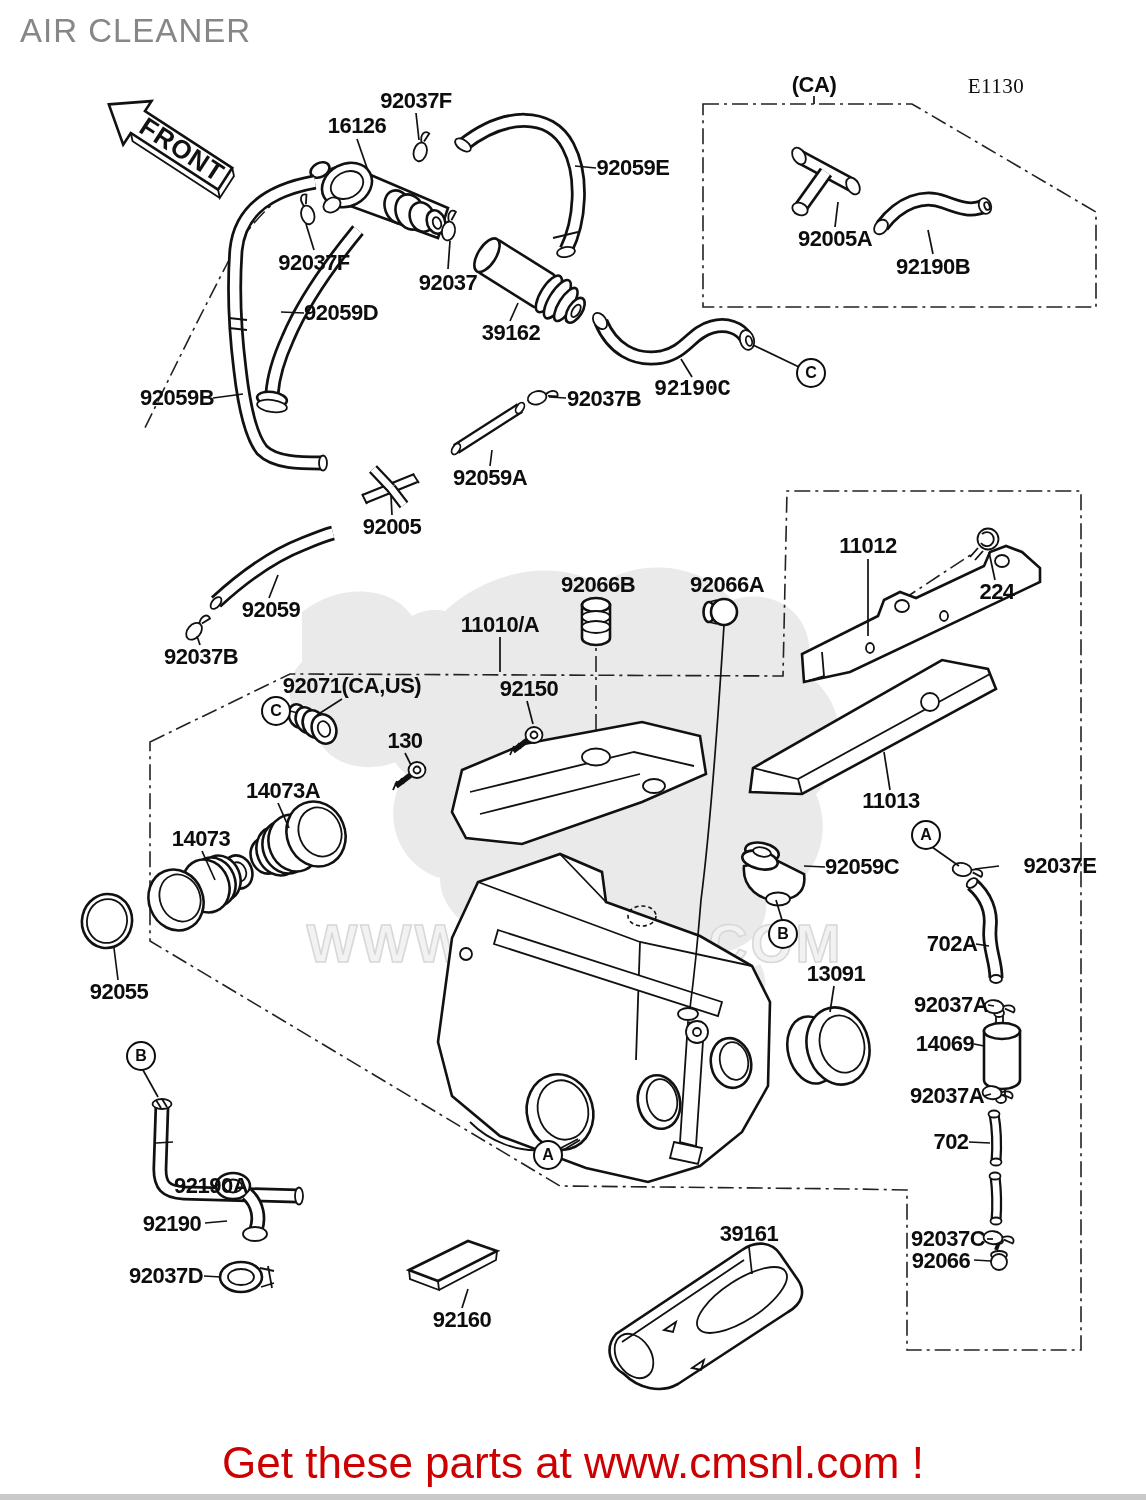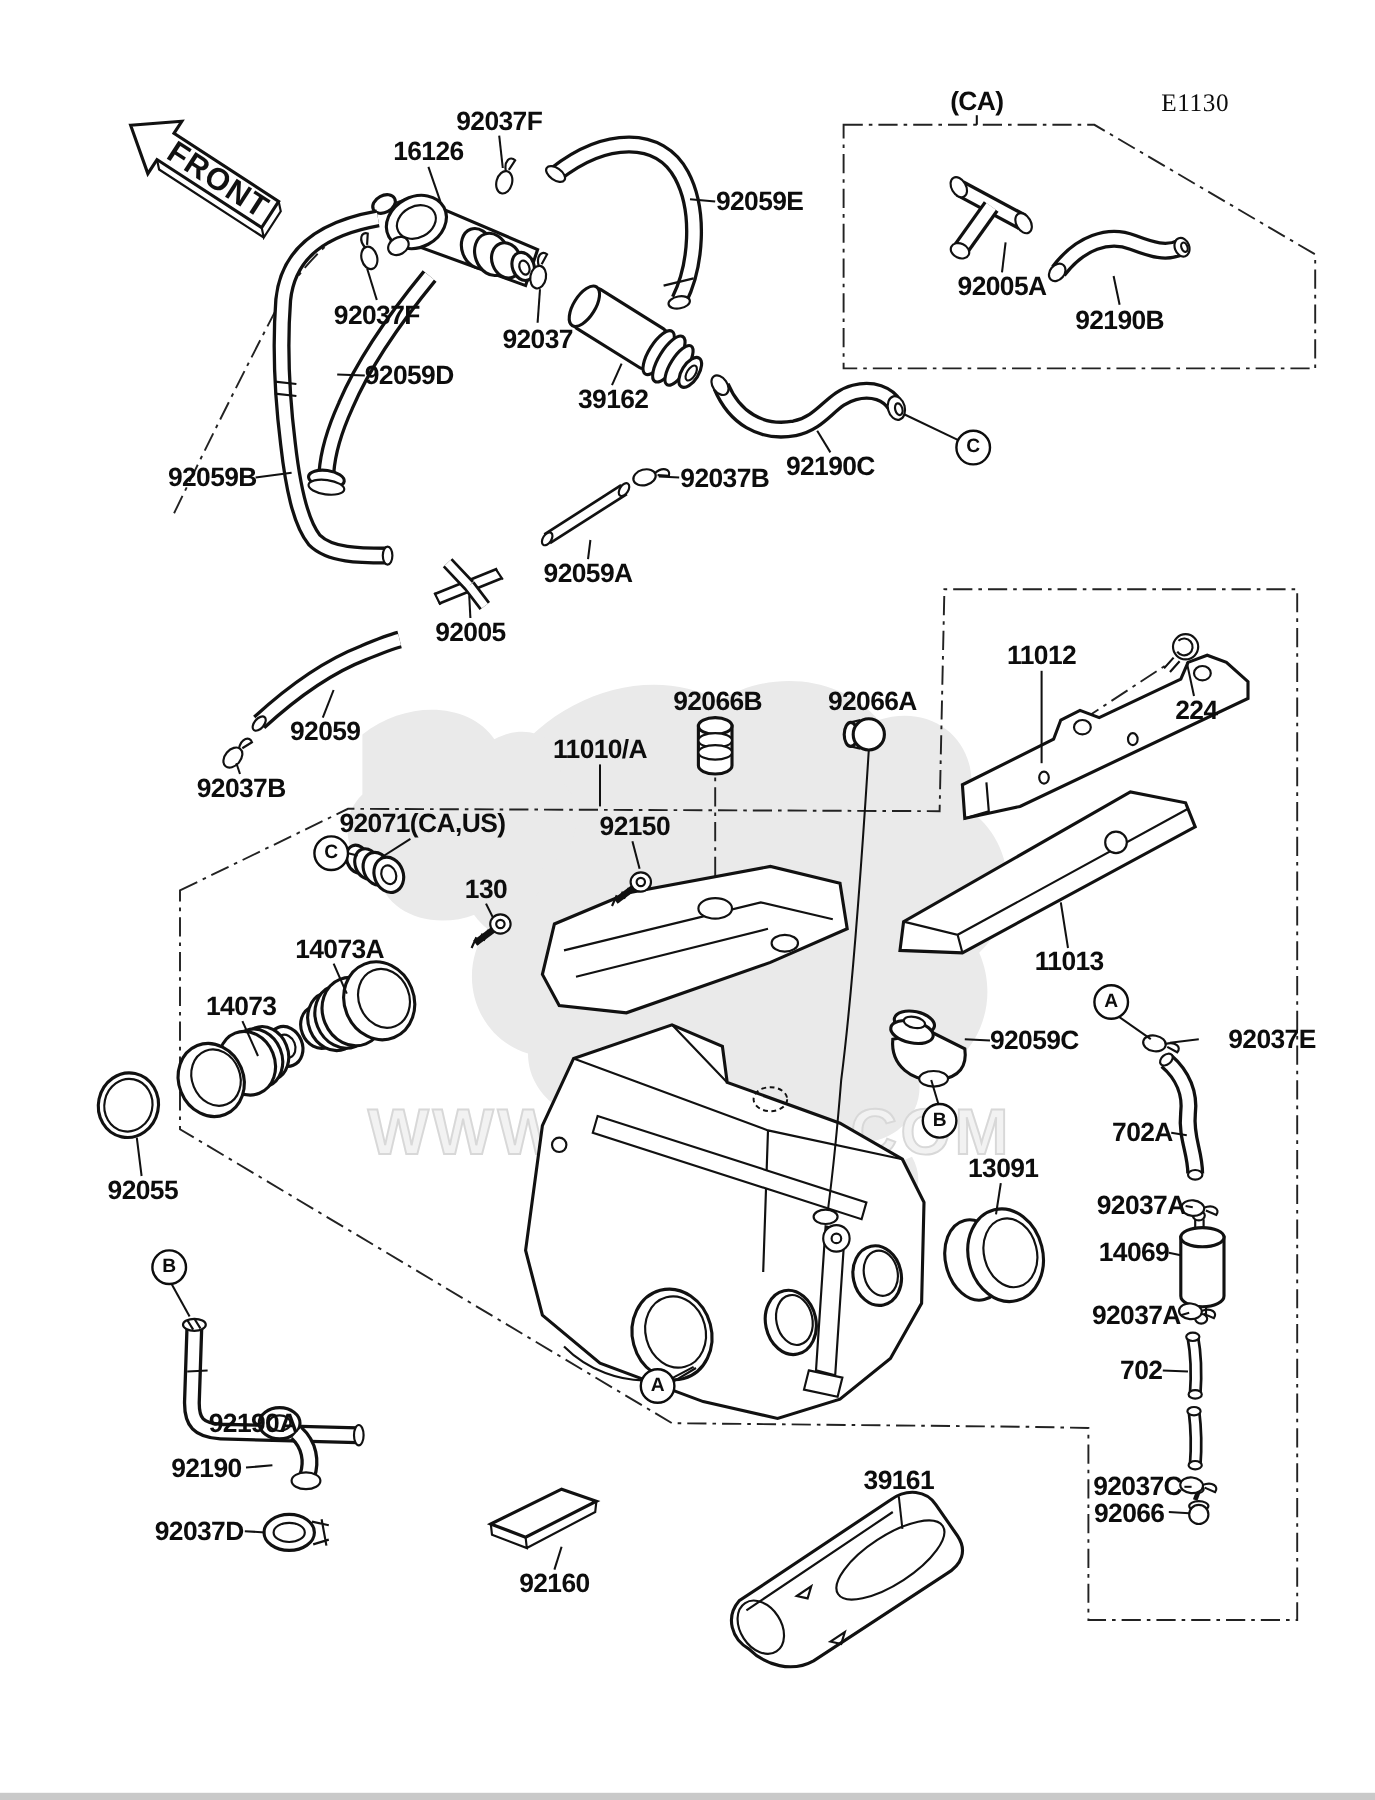--- a/index.html
+++ b/index.html
@@ -30,20 +30,21 @@
   .wm{fill:#eaeaea;}
   .wm-text{font-family:"Liberation Sans",sans-serif;font-weight:bold;font-size:54px;letter-spacing:3px;
         fill:#f2f2f2;stroke:#d8d8d8;stroke-width:1.6;}
   .front-text{font-family:"Liberation Sans",sans-serif;font-weight:bold;font-size:26px;fill:#111;letter-spacing:1px;}
 </style>
 </head>
 <body>
 
 <div class="page">
 
+  <div class="page-title">AIR CLEANER</div>
 
   <svg class="diagram-svg" width="1146" height="1500" viewBox="0 0 1146 1500">
 
     <g>
       <path class="wm" d="M 420,640 C 460,580 540,552 600,584 C 640,558 700,562 732,600
         C 782,584 822,624 806,674 C 846,700 852,760 816,794 C 836,840 810,890 766,900
         C 770,935 736,960 700,950 C 650,976 580,970 550,934 C 490,950 440,920 440,878
         C 395,864 380,810 406,774 C 370,744 376,684 420,640 Z"></path>
       <path class="wm" d="M 302,612 C 340,582 392,586 412,616 C 442,600 472,616 466,650
         C 492,670 482,712 452,722 C 456,752 426,772 396,762 C 360,776 320,760 316,730
@@ -413,21 +414,21 @@
       <div class="part-label" style="left: 357px; top: 126px;">16126</div>
       <div class="part-label" style="left: 633px; top: 168px;">92059E</div>
       <div class="part-label" style="left: 814px; top: 85px;">(CA)</div>
       <div class="part-label ref" style="left: 996px; top: 86px;">E1130</div>
       <div class="part-label" style="left: 835px; top: 239px;">92005A</div>
       <div class="part-label" style="left: 933px; top: 267px;">92190B</div>
       <div class="part-label" style="left: 314px; top: 263px;">92037F</div>
       <div class="part-label" style="left: 448px; top: 283px;">92037</div>
       <div class="part-label" style="left: 341px; top: 313px;">92059D</div>
       <div class="part-label" style="left: 511px; top: 333px;">39162</div>
-      <div class="part-label" style="left: 692px; top: 389px;">92190C</div>
+      <div class="part-label" style="left: 692px; top: 389px; font-family: Liberation Mono, monospace;">92190C</div>
       <div class="part-label" style="left: 177px; top: 398px;">92059B</div>
       <div class="part-label" style="left: 604px; top: 399px;">92037B</div>
       <div class="part-label" style="left: 490px; top: 478px;">92059A</div>
       <div class="part-label" style="left: 392px; top: 527px;">92005</div>
       <div class="part-label" style="left: 271px; top: 610px;">92059</div>
       <div class="part-label" style="left: 201px; top: 657px;">92037B</div>
       <div class="part-label" style="left: 598px; top: 585px;">92066B</div>
       <div class="part-label" style="left: 727px; top: 585px;">92066A</div>
       <div class="part-label" style="left: 868px; top: 546px;">11012</div>
       <div class="part-label" style="left: 997px; top: 592px;">224</div>
@@ -455,14 +456,15 @@
       <div class="part-label" style="left: 948px; top: 1239px;">92037C</div>
       <div class="part-label" style="left: 941px; top: 1261px;">92066</div>
       <div class="callout" style="left: 811px; top: 373px;">C</div>
       <div class="callout" style="left: 276px; top: 711px;">C</div>
       <div class="callout" style="left: 926px; top: 835px;">A</div>
       <div class="callout" style="left: 783px; top: 934px;">B</div>
       <div class="callout" style="left: 141px; top: 1056px;">B</div>
       <div class="callout" style="left: 548px; top: 1155px;">A</div>
     </div>
 
+  <div class="footer">Get these parts at www.cmsnl.com !</div>
   <div class="bottom-edge"></div>
 </div>
 
 </body></html>

